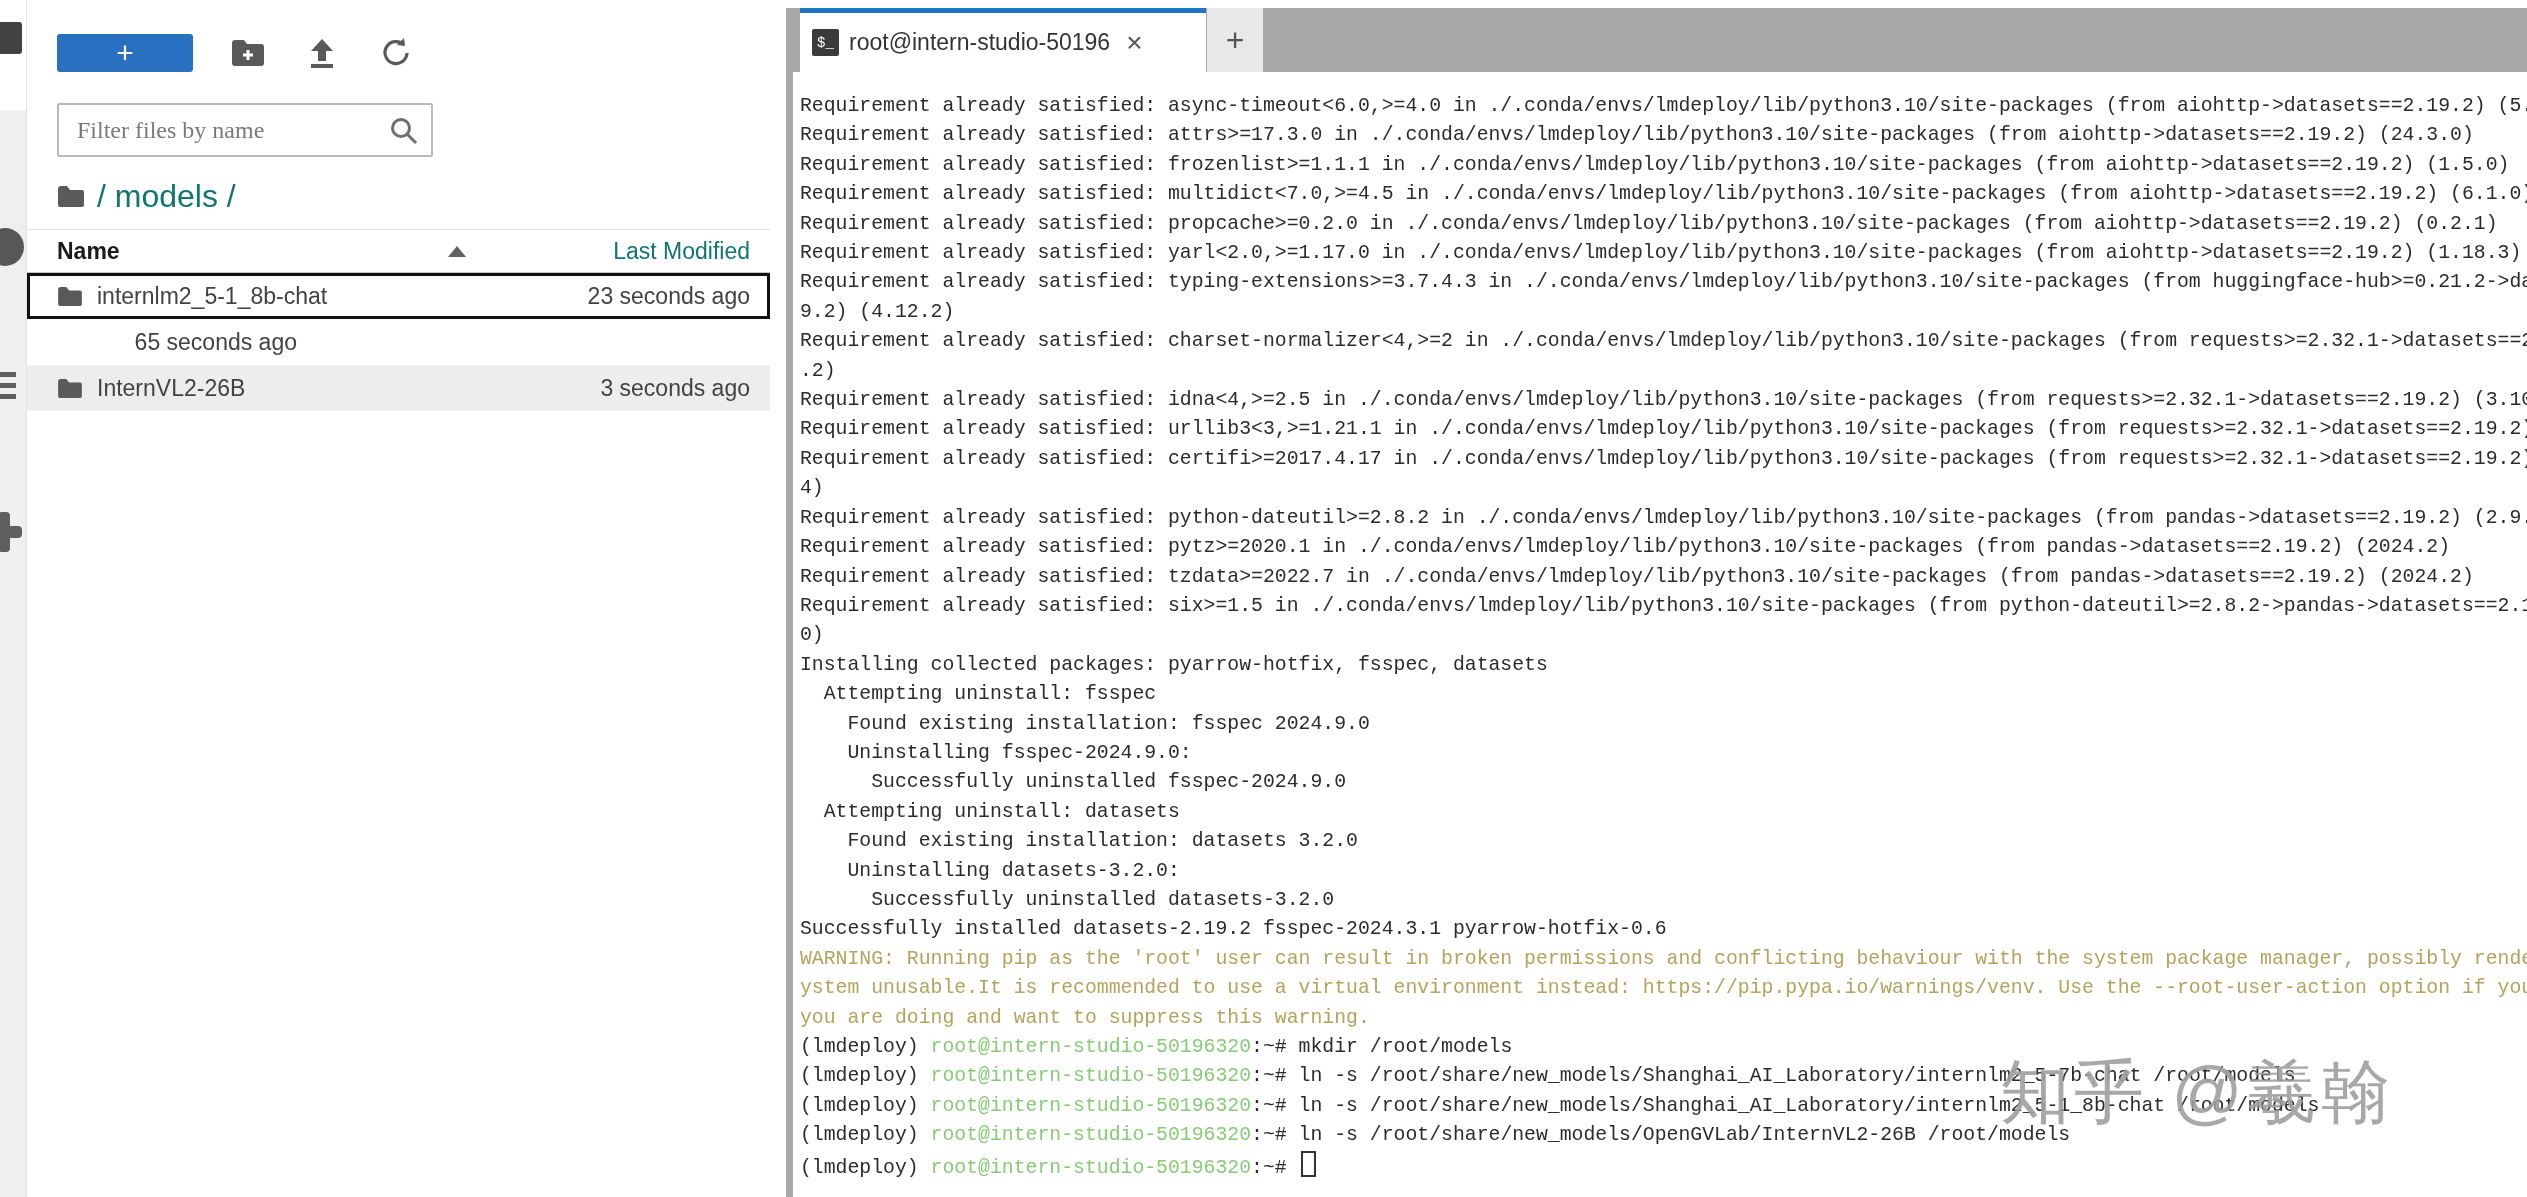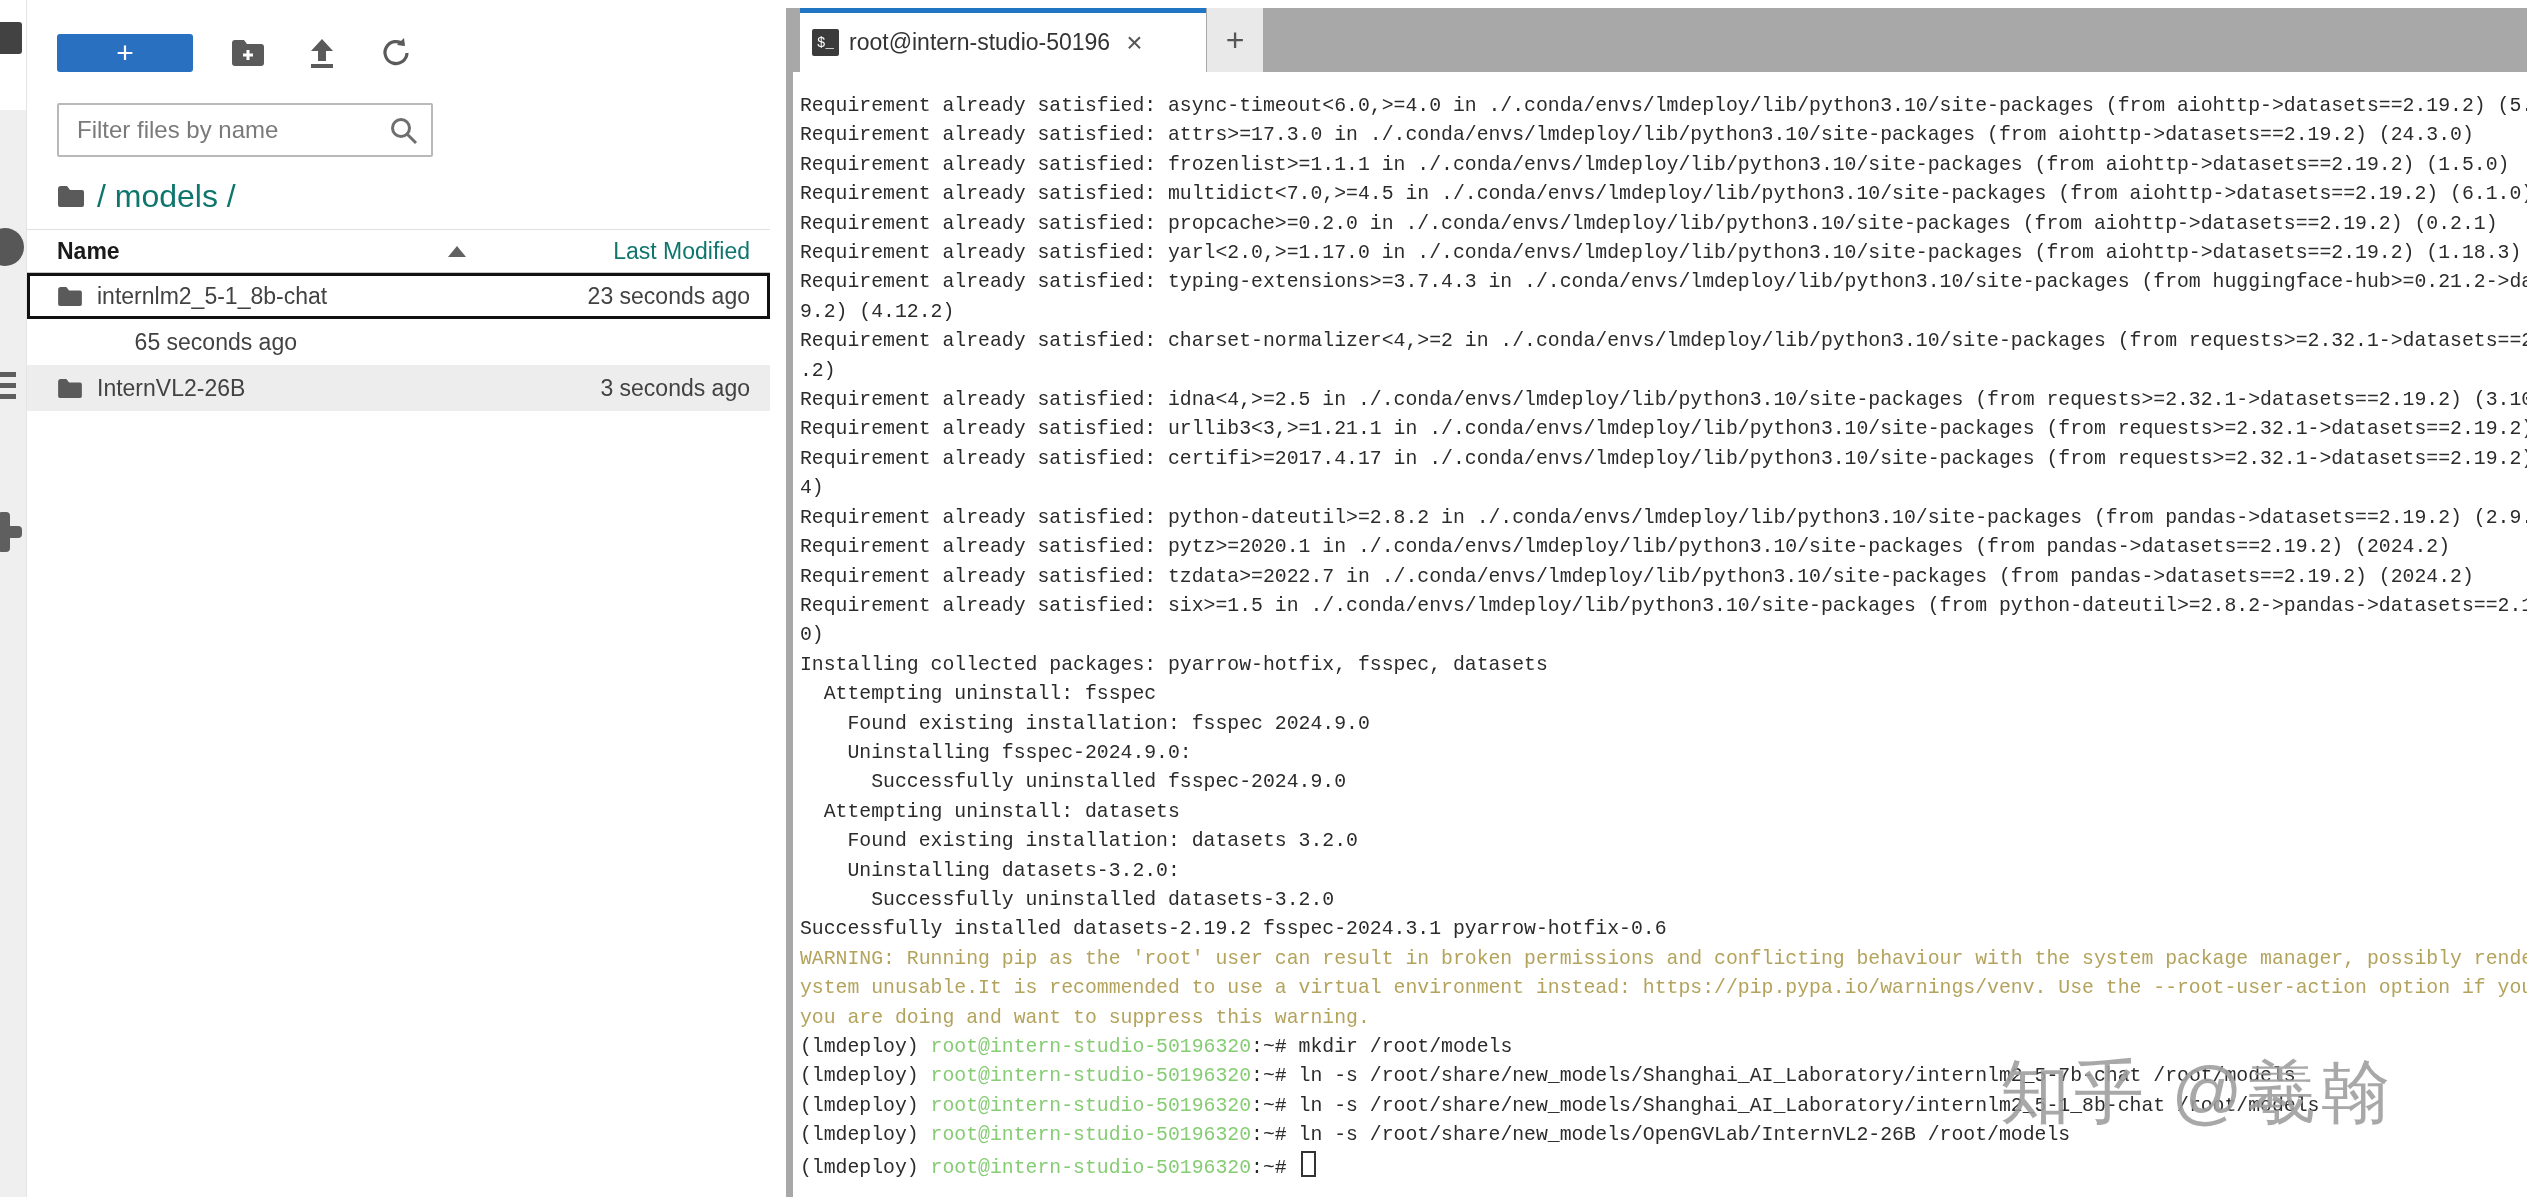--- a/index.html
+++ b/index.html
@@ -20,21 +20,21 @@
   .frag-plug .h{left:0;top:14px;width:34px;height:12px;border-radius:4px;}
 
   
   #file-browser{position:absolute;left:27px;top:0;width:743px;height:1197px;background:#ffffff;}
   .fb-toolbar{display:flex;align-items:center;margin:33px 0 0 30px;height:40px;}
   .btn-launcher{width:136px;height:38px;background:#2a70c0;border:none;border-radius:3px;color:#fff;
      font-size:30px;line-height:34px;cursor:pointer;display:flex;align-items:center;justify-content:center;}
   .tb-icon{width:38px;height:38px;margin-left:36px;display:flex;align-items:center;justify-content:center;cursor:pointer;background:transparent;border:none;padding:0;}
   .filter-wrap{position:relative;margin:30px 0 0 30px;width:376px;}
   .filter-wrap input{width:100%;height:54px;box-sizing:border-box;border:2px solid #b9b9b9;border-radius:2px;
-     font-size:24px;color:#424242;padding:0 82px 0 18px;outline:none;font-family:Liberation Sans, sans-serif;}
+     font-size:24px;color:#424242;padding:0 82px 0 18px;outline:none;font-family:Liberation Serif, serif;}
   .filter-wrap input::placeholder{color:#7a7a7a;}
   .filter-search-icon{position:absolute;right:14px;top:13px;}
   .breadcrumb{display:flex;align-items:center;margin:22px 0 0 30px;height:34px;font-size:32px;color:#0f766e;text-align:center;}
   .breadcrumb .crumb-text{margin-left:12px;}
   .list-header{display:flex;align-items:center;height:42px;margin-top:16px;border-top:1px solid #e0e0e0;border-bottom:1px solid #c6c6c6;}
   .col-name{flex:1;display:flex;align-items:center;font-weight:bold;font-size:23px;color:#1a1a1a;padding-left:30px;cursor:pointer;}
   .sort-asc{width:0;height:0;border-left:9px solid transparent;border-right:9px solid transparent;border-bottom:11px solid #616161;margin-right:14px;margin-left:auto;}
   .col-mod{width:270px;text-align:right;font-size:23px;color:#0f766e;padding-right:20px;cursor:pointer;}
   .file-row{display:flex;align-items:center;height:46px;cursor:pointer;}
   .file-row.focused{outline:3px solid #111;outline-offset:-3px;}

